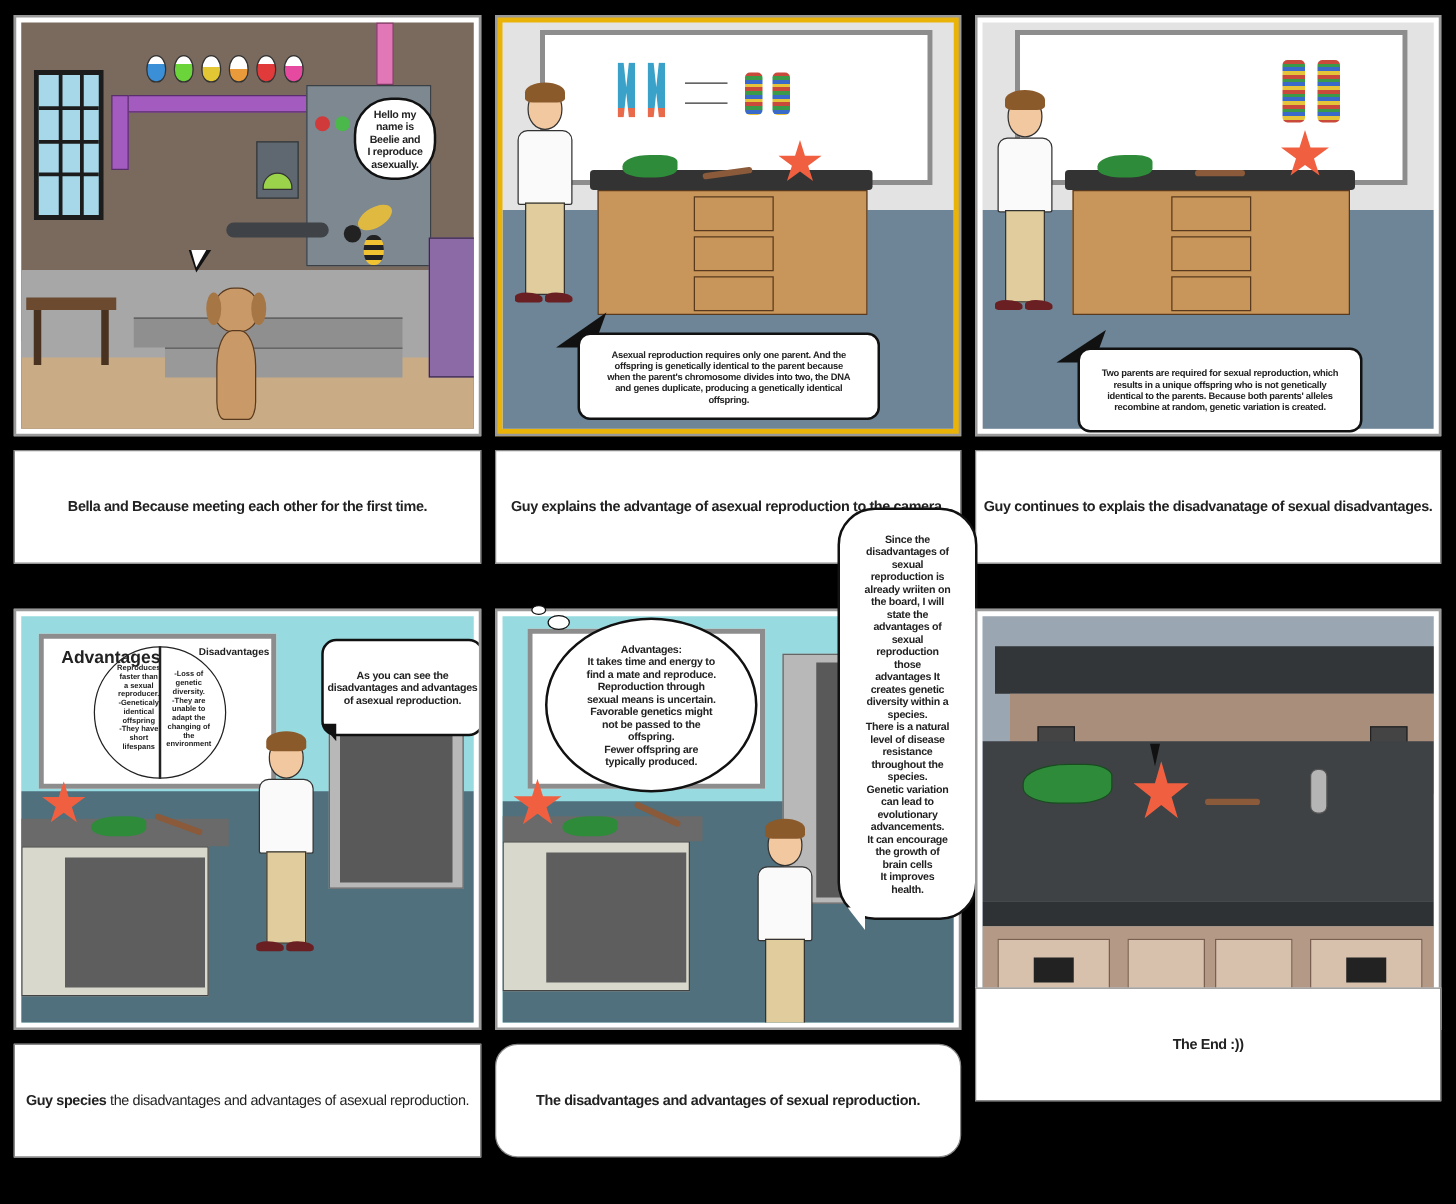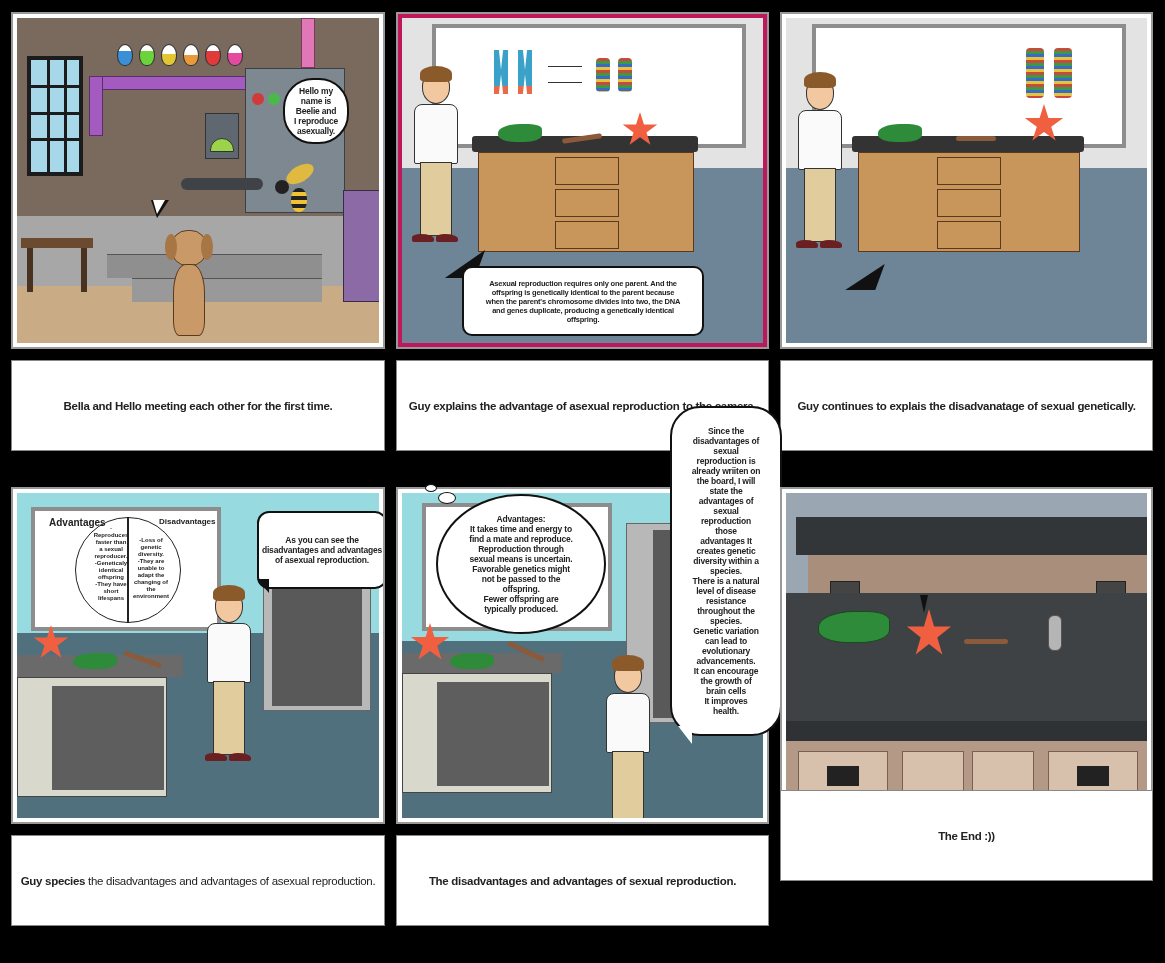--- a/index.html
+++ b/index.html
@@ -95,21 +95,21 @@
   </div>
   <div class="tail" style="left:138px;top:186px;border-left:6px solid transparent;border-right:12px solid transparent;border-top:18px solid #111;"></div>
   <div class="tail" style="left:140px;top:186px;border-left:4px solid transparent;border-right:8px solid transparent;border-top:14px solid #fff;"></div>
   <div class="bubble" style="left:270px;top:64px;width:66px;height:66px;border-radius:30px;">Hello my
 name is
 Beelie and
 I reproduce
 asexually.</div>
 </div>
 
-<div class="scene" style="left:396px;top:12px;width:373px;height:337px;background:#be185d;">
+<div class="scene" style="left:396px;top:12px;width:373px;height:337px;background:#eab308;">
   <div class="scene-inner" style="background:#e3e3e3;">
     <div class="abs" style="left:30px;top:6px;width:314px;height:124px;background:#fff;border:4px solid #8d8d8d;">
       <div class="abs" style="left:58px;top:22px;width:14px;height:44px;background:linear-gradient(#3aa2c9 82%,#e86a4a 82%);clip-path:polygon(0 0,35% 0,50% 45%,65% 0,100% 0,100% 100%,65% 100%,50% 55%,35% 100%,0 100%);"></div>
       <div class="abs" style="left:82px;top:22px;width:14px;height:44px;background:linear-gradient(#3aa2c9 82%,#e86a4a 82%);clip-path:polygon(0 0,35% 0,50% 45%,65% 0,100% 0,100% 100%,65% 100%,50% 55%,35% 100%,0 100%);"></div>
       <div class="abs" style="left:112px;top:38px;width:34px;height:1px;background:#333;"></div>
       <div class="abs" style="left:112px;top:54px;width:34px;height:1px;background:#333;"></div>
       <div class="abs" style="left:160px;top:30px;width:14px;height:34px;background:repeating-linear-gradient(#c94a3a 0 3px,#3a9a4a 3px 6px,#3a6ac9 6px 9px,#e6c43a 9px 12px);border-radius:4px;"></div>
       <div class="abs" style="left:182px;top:30px;width:14px;height:34px;background:repeating-linear-gradient(#c94a3a 0 3px,#3a9a4a 3px 6px,#3a6ac9 6px 9px,#e6c43a 9px 12px);border-radius:4px;"></div>
     </div>
     <div class="abs" style="left:0;top:150px;width:100%;height:185px;background:#6d8596;"></div>
@@ -161,39 +161,43 @@
     <div class="abs" style="left:8px;top:54px;width:70px;height:185px;">
       <div class="guy-head" style="left:12px;top:6px;"></div>
       <div class="guy-hair" style="left:10px;top:0;"></div>
       <div class="guy-shirt" style="left:4px;top:38px;width:44px;height:60px;"></div>
       <div class="guy-pants" style="left:10px;top:96px;width:32px;height:74px;"></div>
       <div class="shoe" style="left:2px;top:168px;width:22px;height:8px;"></div>
       <div class="shoe" style="left:26px;top:168px;width:22px;height:8px;"></div>
     </div>
   </div>
   <div class="tail" style="left:68px;top:250px;border-left:30px solid transparent;border-bottom:26px solid #111;transform:skewX(-20deg);"></div>
+  <div class="bubble" style="left:80px;top:264px;width:228px;height:68px;border-radius:10px;font-size:7.5px;line-height:9px;">Two parents are required for sexual reproduction, which
+results in a unique offspring who is not genetically
+identical to the parents. Because both parents' alleles
+recombine at random, genetic variation is created.</div>
 </div>
 
 <div class="caption" style="left:11px;top:360px;width:374px;height:91px;">
-  <span>Bella and Hello meeting each other for the first time.</span>
+  <span>Bella and Because meeting each other for the first time.</span>
 </div>
 <div class="caption" style="left:396px;top:360px;width:373px;height:91px;">
   <span>Guy explains the advantage of asexual reproduction to the camera.</span>
 </div>
 <div class="caption" style="left:780px;top:360px;width:373px;height:91px;">
-  <span>Guy continues to explais the disadvanatage of sexual genetically.</span>
+  <span>Guy continues to explais the disadvanatage of sexual disadvantages.</span>
 </div>
 
 <div class="scene" style="left:11px;top:487px;width:374px;height:337px;background:#fff;">
   <div class="scene-inner" style="background:#97dbe0;">
     <div class="abs" style="left:0;top:140px;width:100%;height:195px;background:#4f707c;"></div>
     <div class="abs" style="left:14px;top:14px;width:190px;height:124px;background:#fff;border:4px solid #8d8d8d;">
       <div class="abs" style="left:40px;top:6px;width:106px;height:106px;border:1.5px solid #222;border-radius:50%;"></div>
       <div class="abs" style="left:92px;top:6px;width:1.5px;height:106px;background:#222;"></div>
-      <div class="abs" style="left:14px;top:6px;font-size:10px;font-weight:bold;color:#222;text-align:right;">Advantages</div>
+      <div class="abs" style="left:14px;top:6px;font-size:14px;font-weight:bold;color:#222;text-align:right;">Advantages</div>
       <div class="abs" style="left:124px;top:6px;font-size:8px;font-weight:bold;color:#222;">Disadvantages</div>
       <div class="abs" style="left:56px;top:14px;width:40px;font-size:6px;line-height:7px;font-weight:bold;text-align:center;white-space:pre-line;color:#222;">-
 Reproduces
 faster than
 a sexual
 reproducer.
 -Geneticaly
 identical
 offspring
 -They have
@@ -326,18 +330,18 @@
     <div class="abs" style="left:120px;top:116px;width:46px;height:50px;background:#f06040;clip-path:polygon(50% 0,61% 35%,98% 35%,68% 57%,79% 91%,50% 70%,21% 91%,32% 57%,2% 35%,39% 35%);"></div>
     <div class="abs" style="left:178px;top:146px;width:44px;height:5px;background:#8a5a3a;border-radius:3px;"></div>
     <div class="abs" style="left:262px;top:122px;width:14px;height:36px;background:#b5b5b5;border:1px solid #555;border-radius:6px;"></div>
   </div>
   <div class="tail" style="left:138px;top:106px;border-left:4px solid transparent;border-right:4px solid transparent;border-top:18px solid #111;"></div>
 </div>
 
 <div class="caption" style="left:11px;top:835px;width:374px;height:91px;">
   <span><b>Guy species</b><span style="font-weight:normal;"> the disadvantages and advantages of asexual reproduction.</span></span>
 </div>
-<div class="caption" style="left:396px;top:835px;width:373px;height:91px;">
+<div class="caption" style="left:396px;top:835px;width:373px;height:91px;border-radius:18px;">
   <span>The disadvantages and advantages of sexual reproduction.</span>
 </div>
 <div class="caption" style="left:780px;top:790px;width:373px;height:91px;">
   <span>The End :))</span>
 </div>
 
 </body></html>

